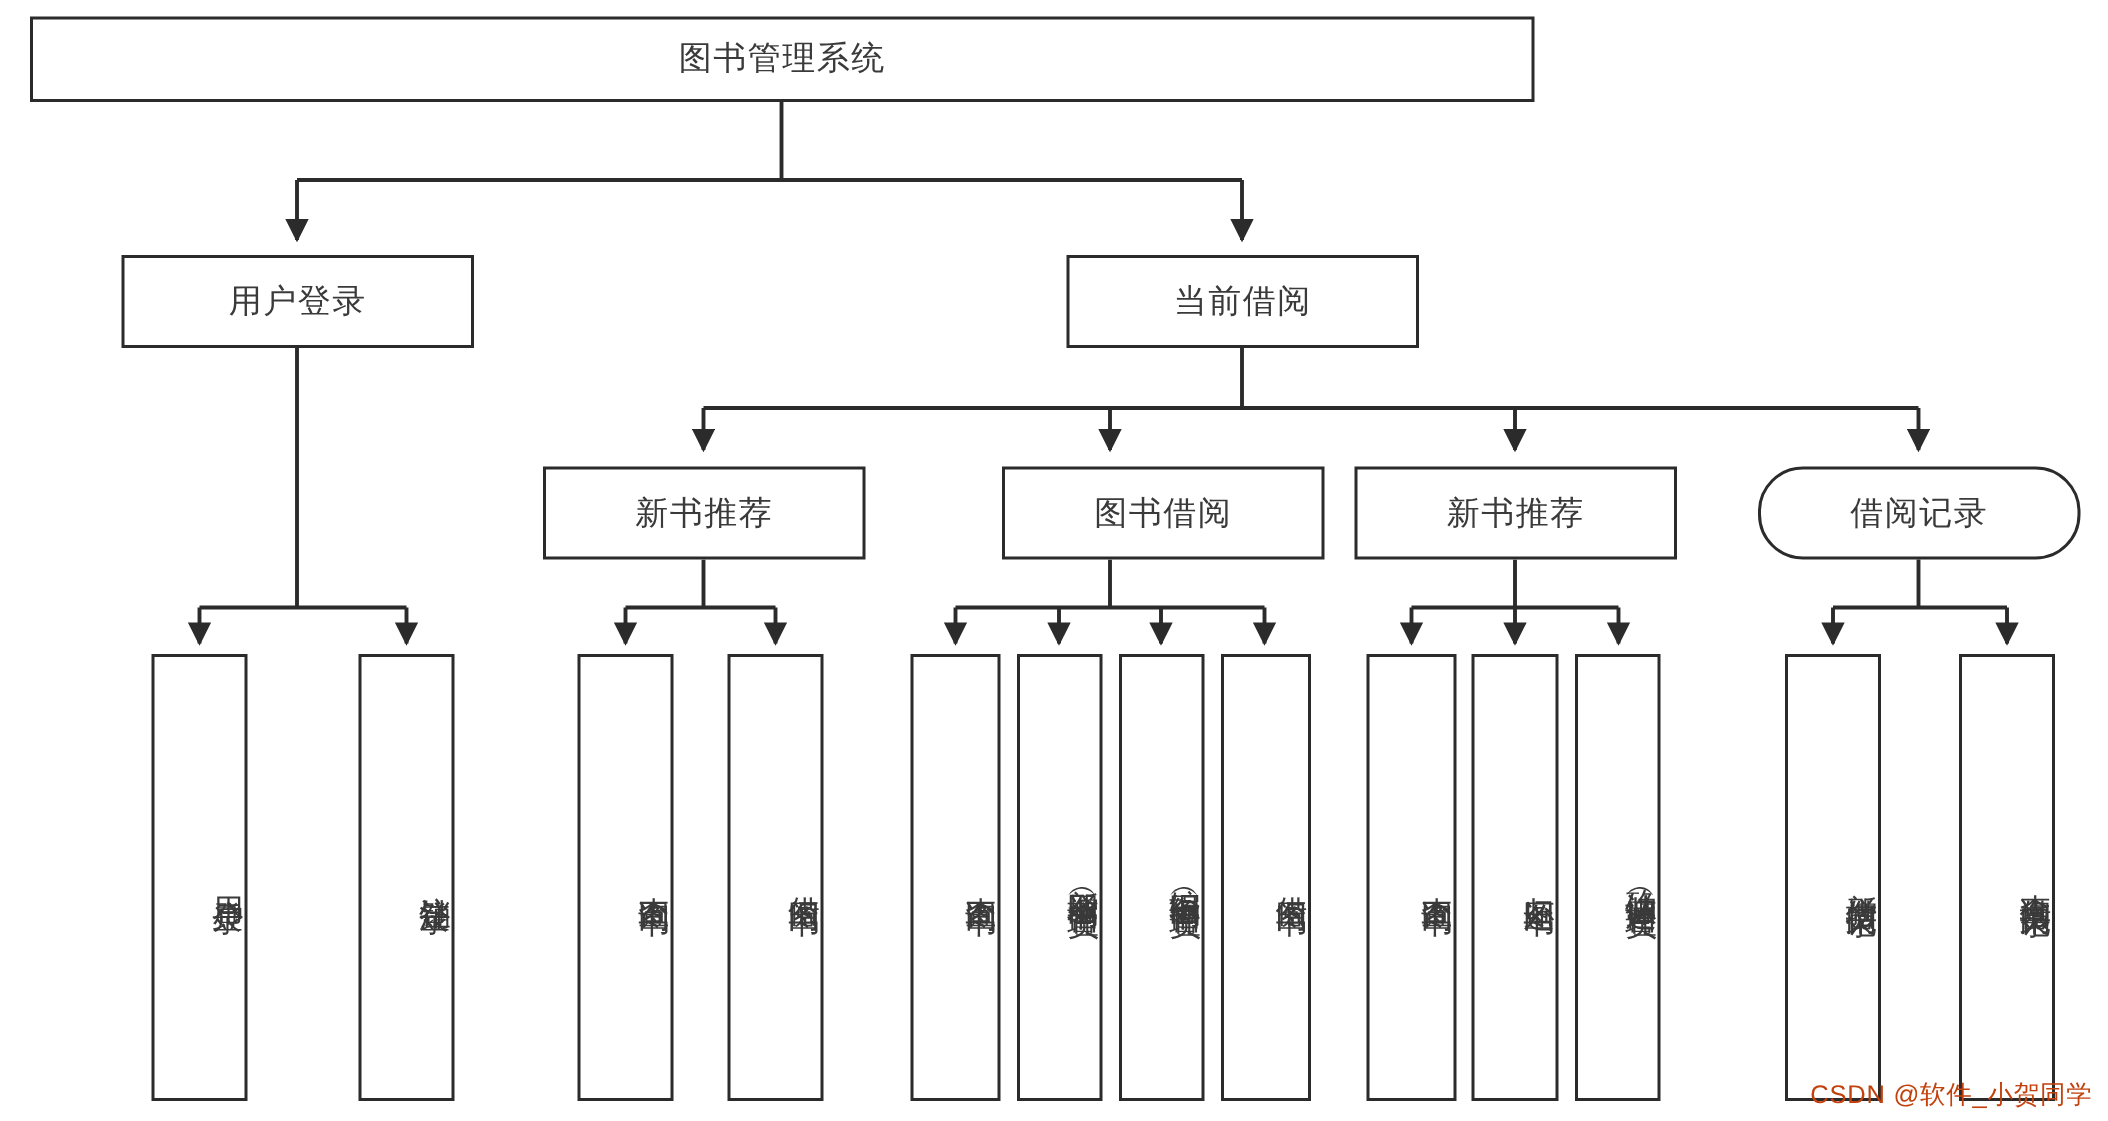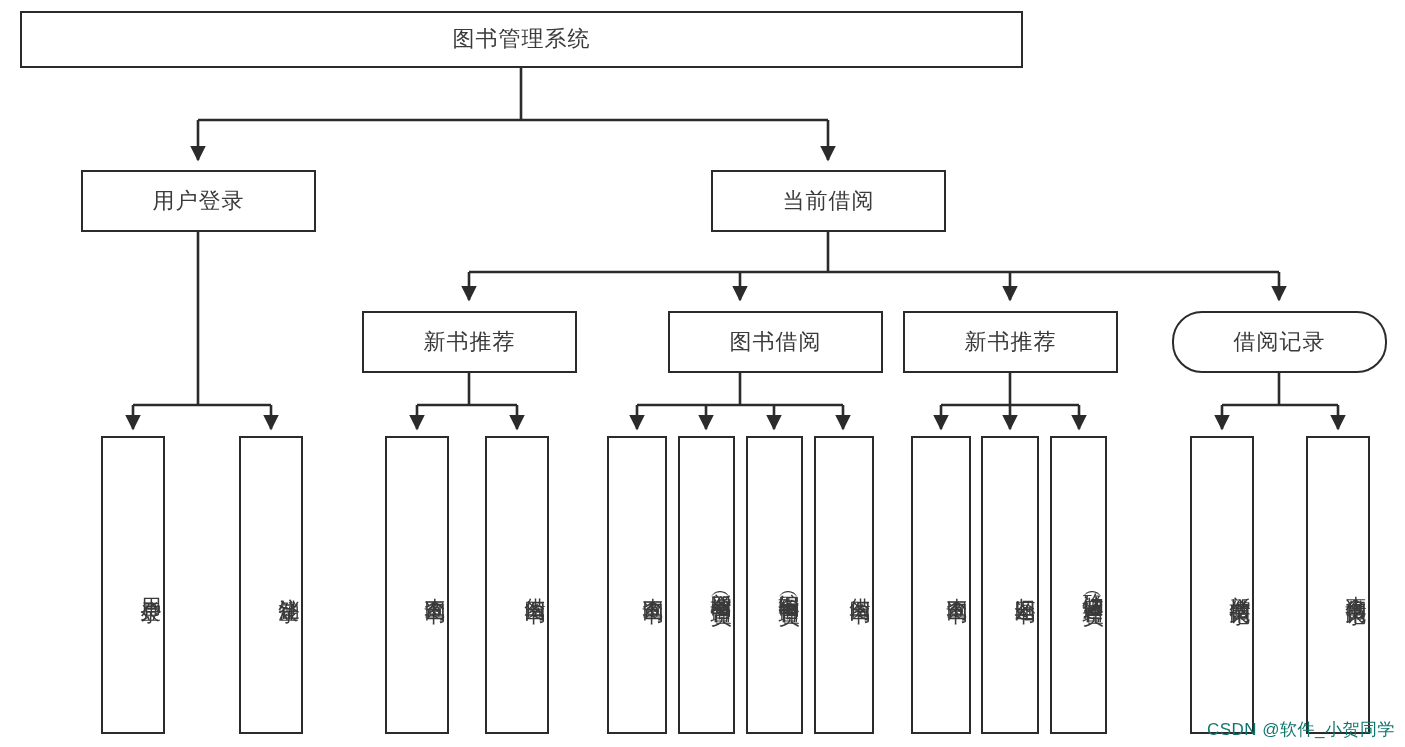--- a/index.html
+++ b/index.html
@@ -44,21 +44,21 @@
     writing-mode:vertical-rl;
     text-orientation:upright;
     white-space:normal;
     display:block;
   }
   .watermark{
     position:absolute;
     right:10px;
     bottom:6px;
     font-size:17px;
-    color:#0f766e;
+    color:#c2410c;
     letter-spacing:0.5px;
     z-index:5;
     white-space:nowrap;
   }
   svg#edges{position:absolute;left:0;top:0;width:1405px;height:747px;z-index:1;}
 </style>
 </head>
 <body>
 
 <div id="diagram">

